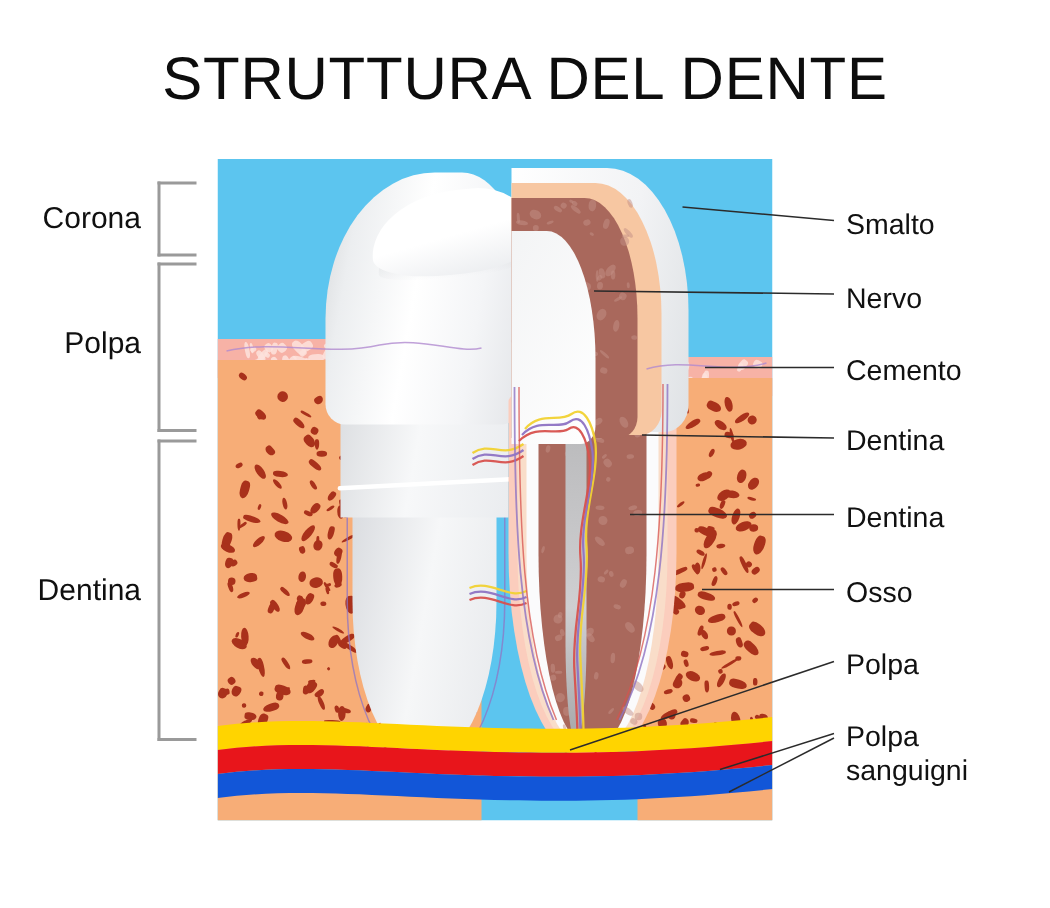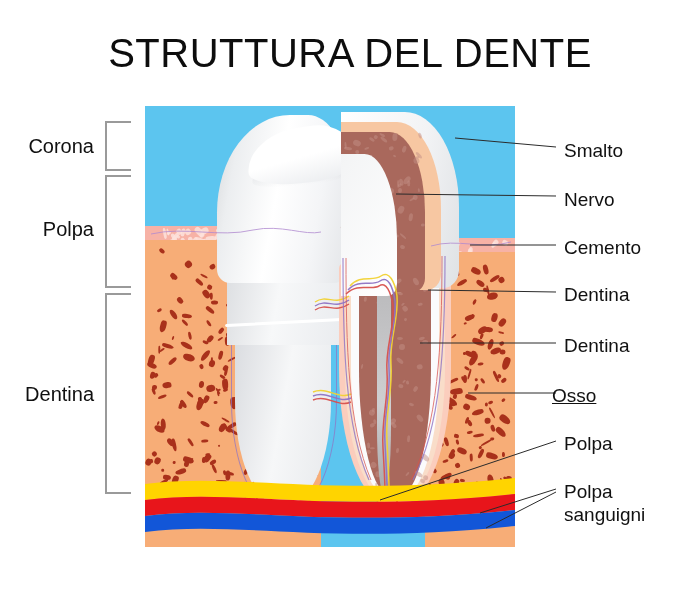--- a/index.html
+++ b/index.html
@@ -788,16 +788,16 @@
     <line x1="480" y1="513" x2="556" y2="489"></line>
     <line x1="486" y1="528" x2="556" y2="492"></line>
   </g>
 </svg>
 
 <div class="rlabel" style="left:564px;top:139px;">Smalto</div>
 <div class="rlabel" style="left:564px;top:188px;">Nervo</div>
 <div class="rlabel" style="left:564px;top:236px;">Cemento</div>
 <div class="rlabel" style="left:564px;top:283px;">Dentina</div>
 <div class="rlabel" style="left:564px;top:334px;">Dentina</div>
-<div class="rlabel" style="left:552px;top:384px;text-decoration:underline;">Osso</div>
+<div class="rlabel" style="left:564px;top:384px;">Osso</div>
 <div class="rlabel" style="left:564px;top:432px;">Polpa</div>
 <div class="rlabel" style="left:564px;top:480px;">Polpa</div>
 <div class="rlabel" style="left:564px;top:503px;">sanguigni</div>
 
 </body></html>

